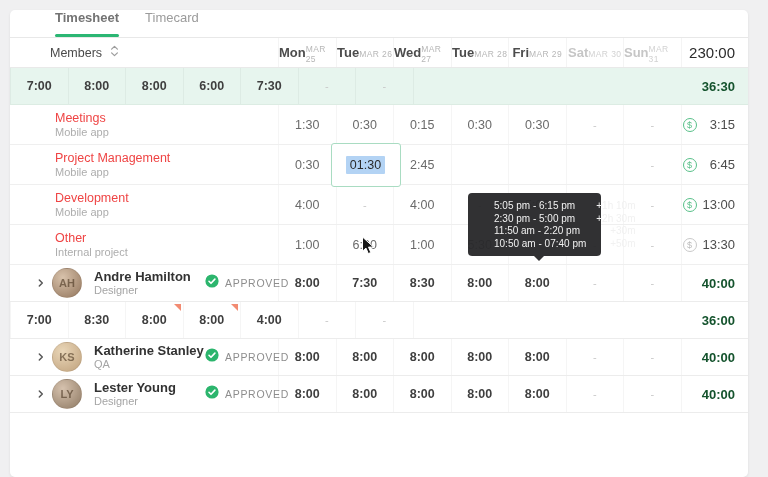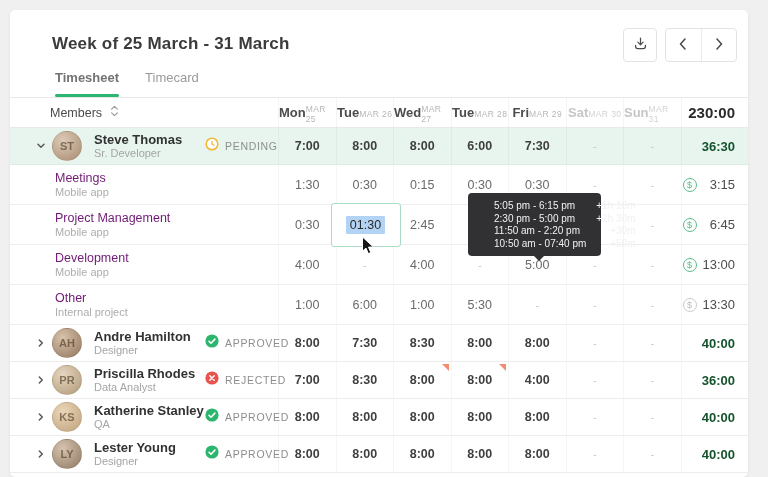--- a/index.html
+++ b/index.html
@@ -32,41 +32,41 @@
   .thead { display:flex; height:30px; border-bottom:1px solid #e9e9e9; align-items:center; }
   .mhead { flex:0 0 268px; display:flex; align-items:center; gap:8px; padding-left:40px;
            font-size:12.5px; color:#4a4a4a; cursor:pointer; }
   .days-wrap { flex:0 0 402.5px; display:flex; height:100%; }
   .dh { flex:0 0 57.5px; display:flex; flex-direction:row; align-items:center; justify-content:center;
         border-left:1px solid rgba(0,0,0,.045); height:100%; }
   .dh .dname { font-size:13px; font-weight:700; color:#4c4c4c; line-height:13px; }
   .dh .ddate { font-size:8.5px; color:#b7b7b7; letter-spacing:.4px; margin-top:2px; }
   .dh.muted .dname { color:#c6c6c6; }
   .dh.muted .ddate { color:#d2d2d2; }
-  .thead-total { flex:1; text-align:right; padding-right:13px; font-size:15px; font-weight:700;
+  .thead-total { flex:1; text-align:right; padding-right:13px; font-size:15px; font-weight:400;
                  color:#2b2b2b; border-left:1px solid rgba(0,0,0,.045); height:100%;
                  display:flex; align-items:center; justify-content:flex-end; }
 
   .row { display:flex; height:40px; border-bottom:1px solid #efefef; position:relative; background:#fff; }
   .row.summary { height:37px; border-bottom-color:#ececec; }
   .row.expanded { background:#e7f5ee; border-bottom-color:#dcece3; }
 
   .mcell { flex:0 0 268px; display:flex; align-items:center; padding-left:26px; position:relative; height:100%; }
   .expander { width:16px; display:flex; align-items:center; cursor:pointer; }
   .expander.closed svg { transform:rotate(-90deg); }
   .avatar { width:30px; height:30px; border-radius:50%; margin-right:12px; flex:0 0 30px;
             display:flex; align-items:center; justify-content:center;
             font-size:11px; font-weight:700; color:rgba(60,40,20,.55); border:1px solid rgba(0,0,0,.06); }
   .who .nm { font-size:13px; font-weight:700; color:#323232; line-height:15px; }
   .who .rl { font-size:11px; color:#a5a5a5; line-height:13px; }
   .status { position:absolute; left:195px; display:flex; align-items:center; gap:6px; }
   .status .st-label { font-size:10.5px; letter-spacing:.7px; color:#8d8d8d; }
 
   .sub-label { padding-left:45px; }
-  .sub-label .nm { font-size:12.5px; color:#701a75; line-height:15px; font-weight:400; }
+  .sub-label .nm { font-size:12.5px; color:#ef4444; line-height:15px; font-weight:400; }
   .sub-label .rl { font-size:11px; color:#adadad; line-height:13px; }
 
   .dcell { flex:0 0 57.5px; display:flex; align-items:center; justify-content:center; height:100%;
            border-left:1px solid rgba(0,0,0,.04); position:relative; }
   .dcell .val { font-size:12.5px; color:#6a6a6a; }
   .row.summary .dcell .val, .row.expanded .dcell .val { font-weight:700; color:#3f3f3f; }
   .dash { font-size:11px; color:#c9c9c9; }
   .flag { position:absolute; top:2px; right:2px; width:0; height:0;
           border-top:7px solid #f28b72; border-left:7px solid transparent; }
 
@@ -95,50 +95,20 @@
                     border-left:5px solid transparent; border-right:5px solid transparent;
                     border-top:5px solid rgba(41,41,43,.96); }
 
   .cursor { position:absolute; left:351px; top:226px; z-index:6; }
 </style>
 </head>
 <body>
 
 <div class="card">
 
-  <div class="card-top">
-    <div class="week-title">Week of 25 March - 31 March</div>
-
-    <div class="btn btn-download">
-      <span>
-        <svg width="15" height="15" viewBox="0 0 15 15" fill="none" stroke="#4a4a4a" stroke-width="1.2" stroke-linecap="round" stroke-linejoin="round">
-          <path d="M7.5 2.2v6.3"></path>
-            <path d="M4.9 6.2L7.5 8.8l2.6-2.6"></path>
-          <path d="M2.6 9.3v1.3c0 1.1.9 2 2 2h5.8c1.1 0 2-.9 2-2V9.3"></path>
-        </svg>
-      </span>
-    </div>
-
-    <div class="nav-group">
-      <div class="nav-half">
-        <span>
-          <svg width="8" height="12" viewBox="0 0 8 12" fill="none" stroke="#4a4a4a" stroke-width="1.5" stroke-linecap="round" stroke-linejoin="round">
-              <path d="M6 1L1.5 6 6 11"></path>
-            </svg>
-        </span>
-      </div>
-      <div class="nav-half">
-        <span>
-          <svg width="8" height="12" viewBox="0 0 8 12" fill="none" stroke="#4a4a4a" stroke-width="1.5" stroke-linecap="round" stroke-linejoin="round">
-              <path d="M2 1l4.5 5L2 11"></path>
-            </svg>
-        </span>
-      </div>
-    </div>
-  </div>
 
   <div class="tabs">
     <div class="tab active">Timesheet</div>
     <div class="tab">Timecard</div>
   </div>
 
   <div class="thead">
     <div class="mhead">
       <span>Members</span>
       <span>
@@ -176,39 +146,20 @@
         <div class="dh muted">
           <div class="dname">Sun</div>
           <div class="ddate">MAR 31</div>
         </div>
       </div>
     <div class="thead-total">230:00</div>
   </div>
 
   <div id="rows">
       <div class="row summary expanded">
-        <div class="mcell">
-          <span class="expander">
-            <svg width="10" height="10" viewBox="0 0 10 10" fill="none" stroke="#5a5a5a" stroke-width="1.5" stroke-linecap="round" stroke-linejoin="round">
-              <path d="M2 3.3l3 3 3-3"></path>
-            </svg>
-          </span>
-          <div class="avatar" style="background: radial-gradient(circle at 35% 30%, rgb(220, 201, 182), rgb(168, 141, 113));">ST</div>
-          <div class="who">
-            <div class="nm">Steve Thomas</div>
-            <div class="rl">Sr. Developer</div>
-          </div>
-          <div class="status">
-            <span><svg width="14" height="14" viewBox="0 0 14 14">
-                <circle cx="7" cy="7" r="5.8" fill="#fff" stroke="#f2b735" stroke-width="1.6"></circle>
-                <path d="M7 4.3V7l1.8 1.3" stroke="#f2b735" stroke-width="1.3" fill="none" stroke-linecap="round"></path>
-              </svg></span>
-            <span class="st-label">PENDING</span>
-          </div>
-        </div>
         <div class="days-wrap">
           <div class="dcell">
             <span class="val">7:00</span>
           </div>
           <div class="dcell">
             <span class="val">8:00</span>
           </div>
           <div class="dcell">
             <span class="val">8:00</span>
           </div>
@@ -406,39 +357,20 @@
           </div>
           <div class="dcell">
             <span class="dash">-</span>
           </div>
         </div>
         <div class="tcell">
           <span class="tot">40:00</span>
         </div>
       </div>
       <div class="row summary">
-        <div class="mcell">
-          <span class="expander closed">
-            <svg width="10" height="10" viewBox="0 0 10 10" fill="none" stroke="#5a5a5a" stroke-width="1.5" stroke-linecap="round" stroke-linejoin="round">
-              <path d="M2 3.3l3 3 3-3"></path>
-            </svg>
-          </span>
-          <div class="avatar" style="background: radial-gradient(circle at 35% 30%, rgb(230, 214, 192), rgb(176, 154, 119));">PR</div>
-          <div class="who">
-            <div class="nm">Priscilla Rhodes</div>
-            <div class="rl">Data Analyst</div>
-          </div>
-          <div class="status">
-            <span><svg width="14" height="14" viewBox="0 0 14 14">
-                <circle cx="7" cy="7" r="6.6" fill="#e9534e"></circle>
-                <path d="M4.8 4.8l4.4 4.4M9.2 4.8l-4.4 4.4" stroke="#fff" stroke-width="1.5" stroke-linecap="round"></path>
-              </svg></span>
-            <span class="st-label">REJECTED</span>
-          </div>
-        </div>
         <div class="days-wrap">
           <div class="dcell">
             <span class="val">7:00</span>
           </div>
           <div class="dcell">
             <span class="val">8:30</span>
           </div>
           <div class="dcell">
             <span class="val">8:00</span>
             <div class="flag"></div>

